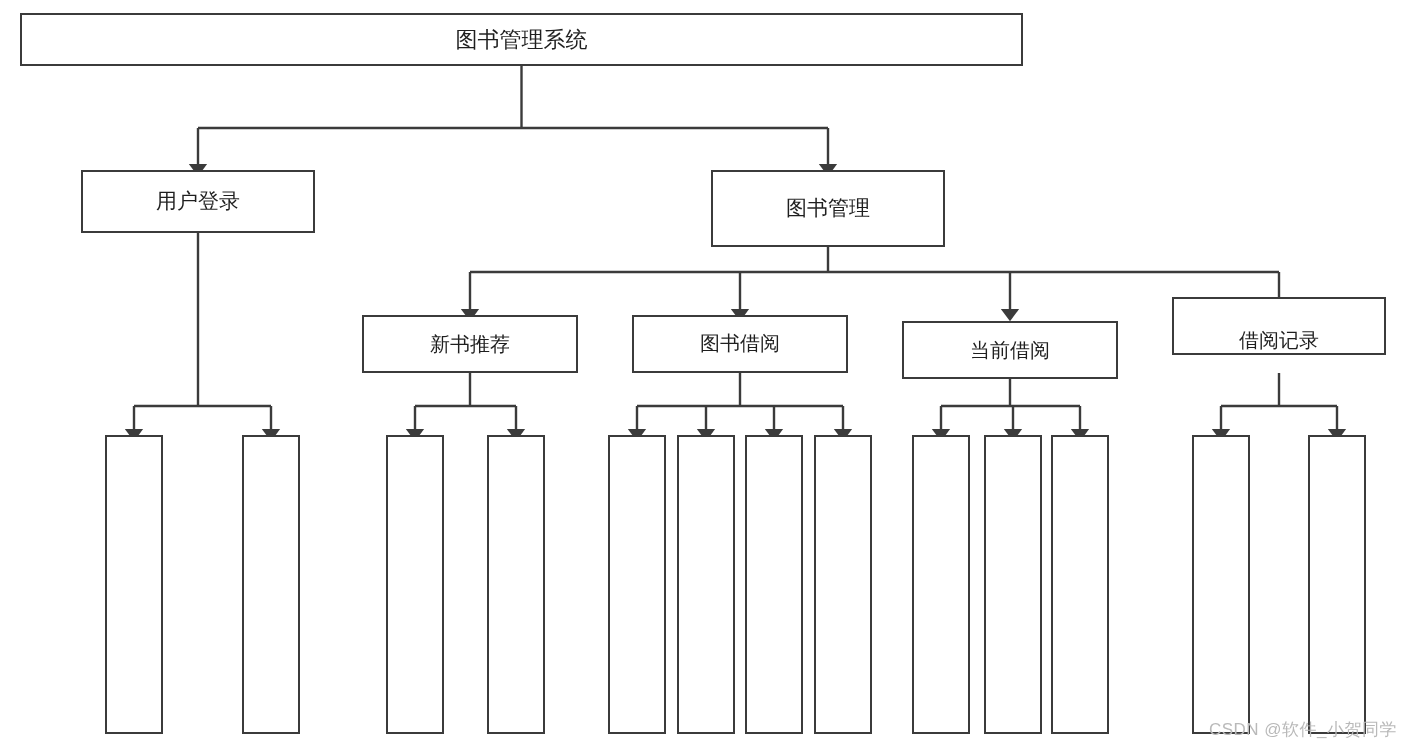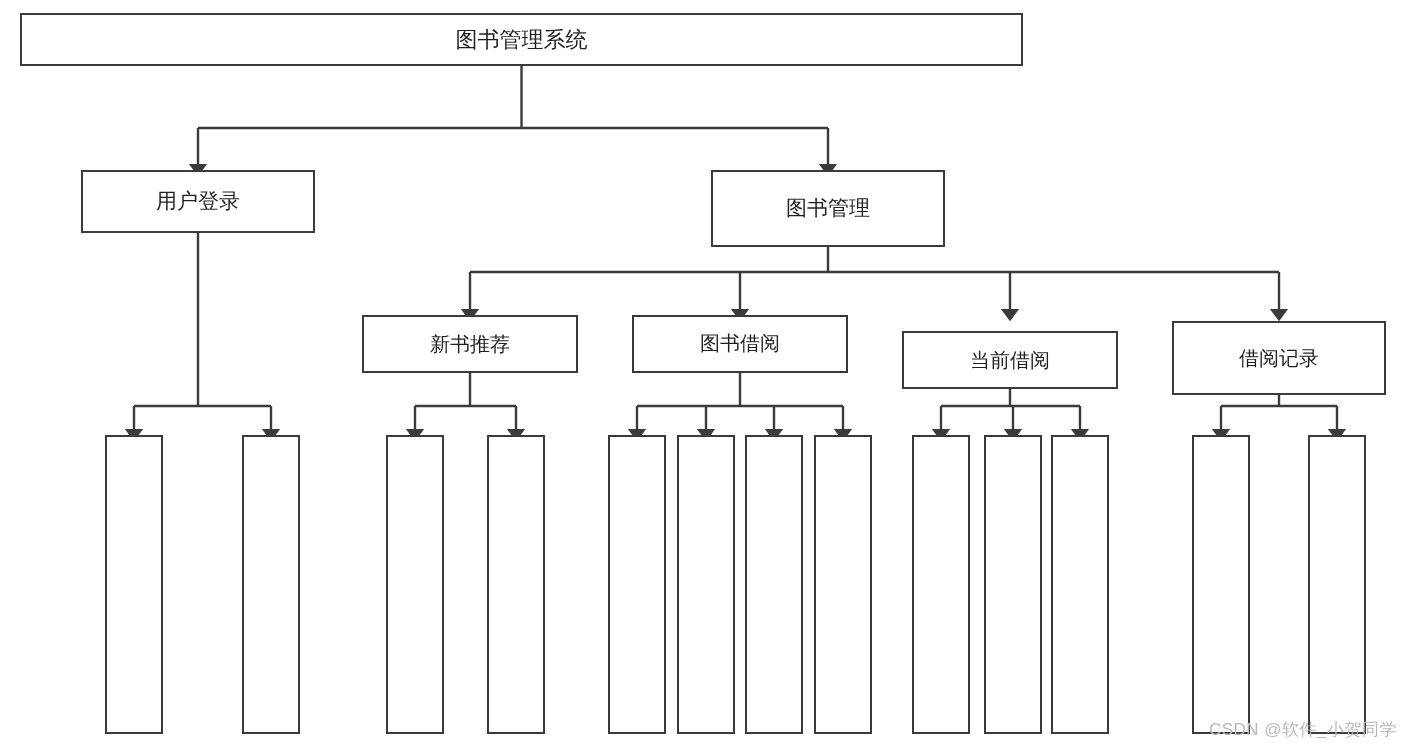--- a/index.html
+++ b/index.html
@@ -129,24 +129,24 @@
       </div>
       <div class="node level-1" style="left: 711px; top: 170px; width: 234px; height: 77px; border-color: rgb(59, 59, 59); color: rgb(31, 31, 31);">
         <span class="node-label">图书管理</span>
       </div>
       <div class="node level-2" style="left: 362px; top: 315px; width: 216px; height: 58px; border-color: rgb(59, 59, 59); color: rgb(31, 31, 31);">
         <span class="node-label">新书推荐</span>
       </div>
       <div class="node level-2" style="left: 632px; top: 315px; width: 216px; height: 58px; border-color: rgb(59, 59, 59); color: rgb(31, 31, 31); font-family: Liberation Mono, monospace;">
         <span class="node-label">图书借阅</span>
       </div>
-      <div class="node level-2" style="left: 902px; top: 331px; width: 216px; height: 58px; border-color: rgb(59, 59, 59); color: rgb(31, 31, 31);">
+      <div class="node level-2" style="left: 902px; top: 321px; width: 216px; height: 58px; border-color: rgb(59, 59, 59); color: rgb(31, 31, 31);">
         <span class="node-label">当前借阅</span>
       </div>
-      <div class="node level-2" style="left: 1172px; top: 321px; width: 214px; height: 74px; border-color: rgb(59, 59, 59); color: rgb(31, 31, 31);">
+      <div class="node level-2" style="left: 1172px; top: 297px; width: 214px; height: 58px; border-color: rgb(59, 59, 59); color: rgb(31, 31, 31); align-items: flex-end;">
         <span class="node-label">借阅记录</span>
       </div>
       <div class="node level-3 leaf" style="left: 105px; top: 435px; width: 58px; height: 299px; border-color: rgb(59, 59, 59); color: rgb(31, 31, 31);">
         <span class="node-label">用户登录</span>
       </div>
       <div class="node level-3 leaf" style="left: 242px; top: 435px; width: 58px; height: 299px; border-color: rgb(59, 59, 59); color: rgb(31, 31, 31);">
         <span class="node-label">注销登录</span>
       </div>
       <div class="node level-3 leaf" style="left: 386px; top: 435px; width: 58px; height: 299px; border-color: rgb(59, 59, 59); color: rgb(31, 31, 31);">
         <span class="node-label">查询图书</span>

